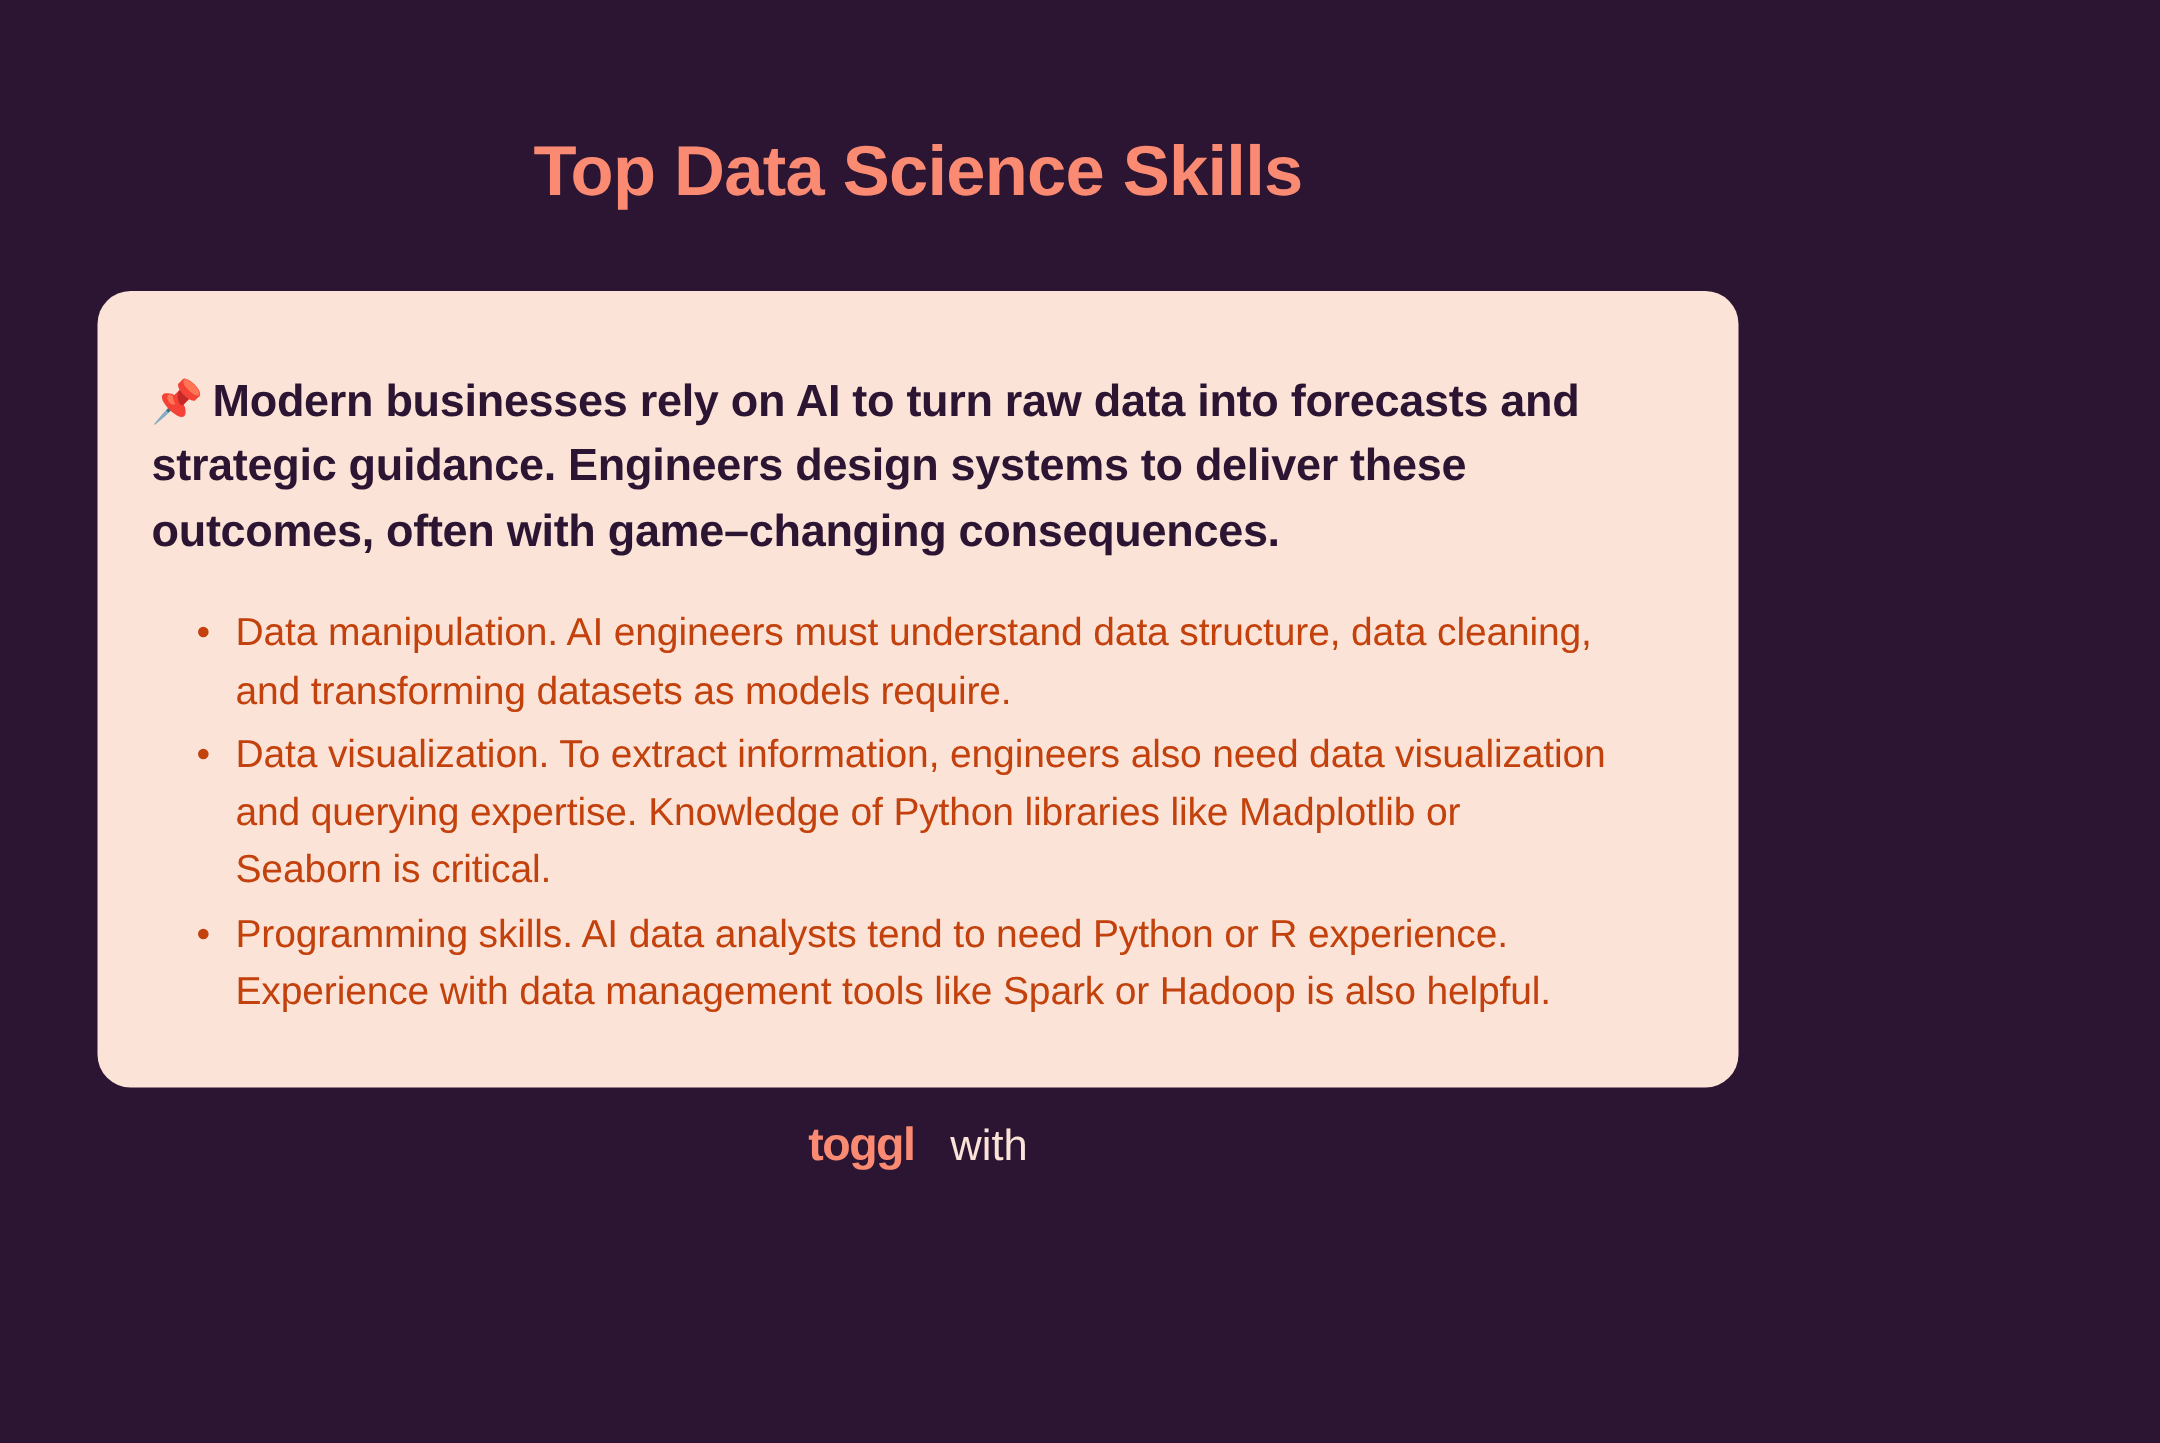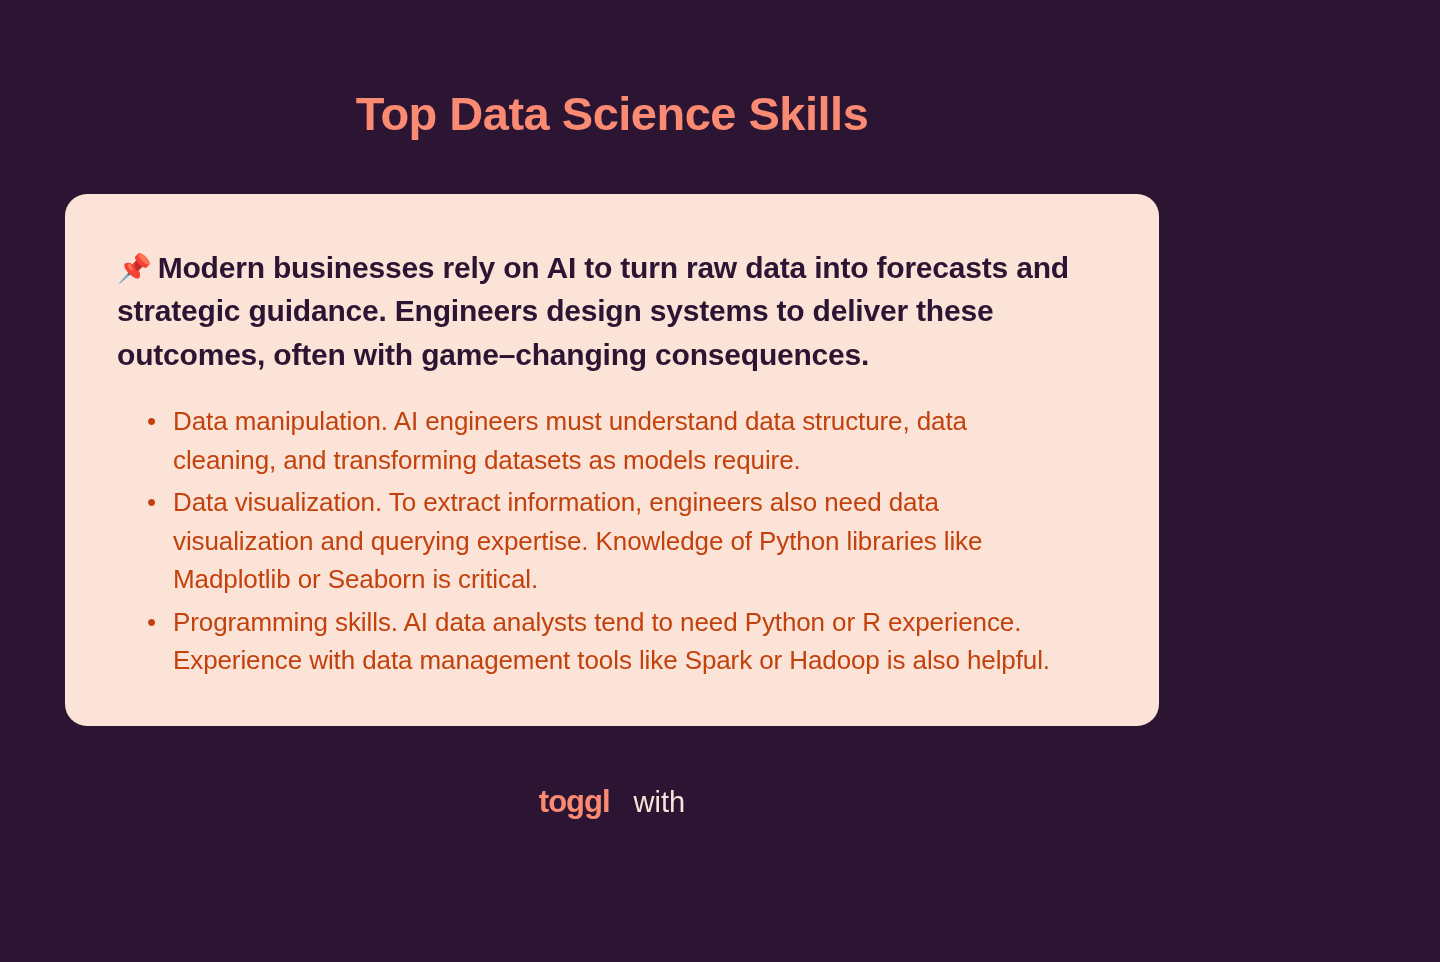--- a/index.html
+++ b/index.html
@@ -30,21 +30,21 @@
     letter-spacing: -0.5px;
     text-align: center;
     line-height: 1.1;
   }
   .card {
     margin-top: 54px;
     width: 1094px;
     background: #fce3d7;
     border-radius: 22px;
     box-sizing: border-box;
-    padding: 52px 52px 42px 52px;
+    padding: 52px 52px 42px 36px;
   }
   .lead {
     color: #2b1533;
     font-size: 30px;
     font-weight: bold;
     line-height: 1.45;
     letter-spacing: -0.2px;
     margin: 0 0 26px 0;
   }
   .pin {
@@ -66,21 +66,21 @@
   }
   ul.bullets li::before {
     content: "•";
     position: absolute;
     left: -26px;
     top: 0;
     font-size: 26px;
     line-height: 1.48;
   }
   .footer {
-    margin-top: 58px;
+    margin-top: 20px;
     display: flex;
     align-items: baseline;
     justify-content: center;
     gap: 24px;
   }
   .brand-mark {
     font-size: 31px;
     font-weight: bold;
     color: #fb8a72;
     letter-spacing: -1px;

